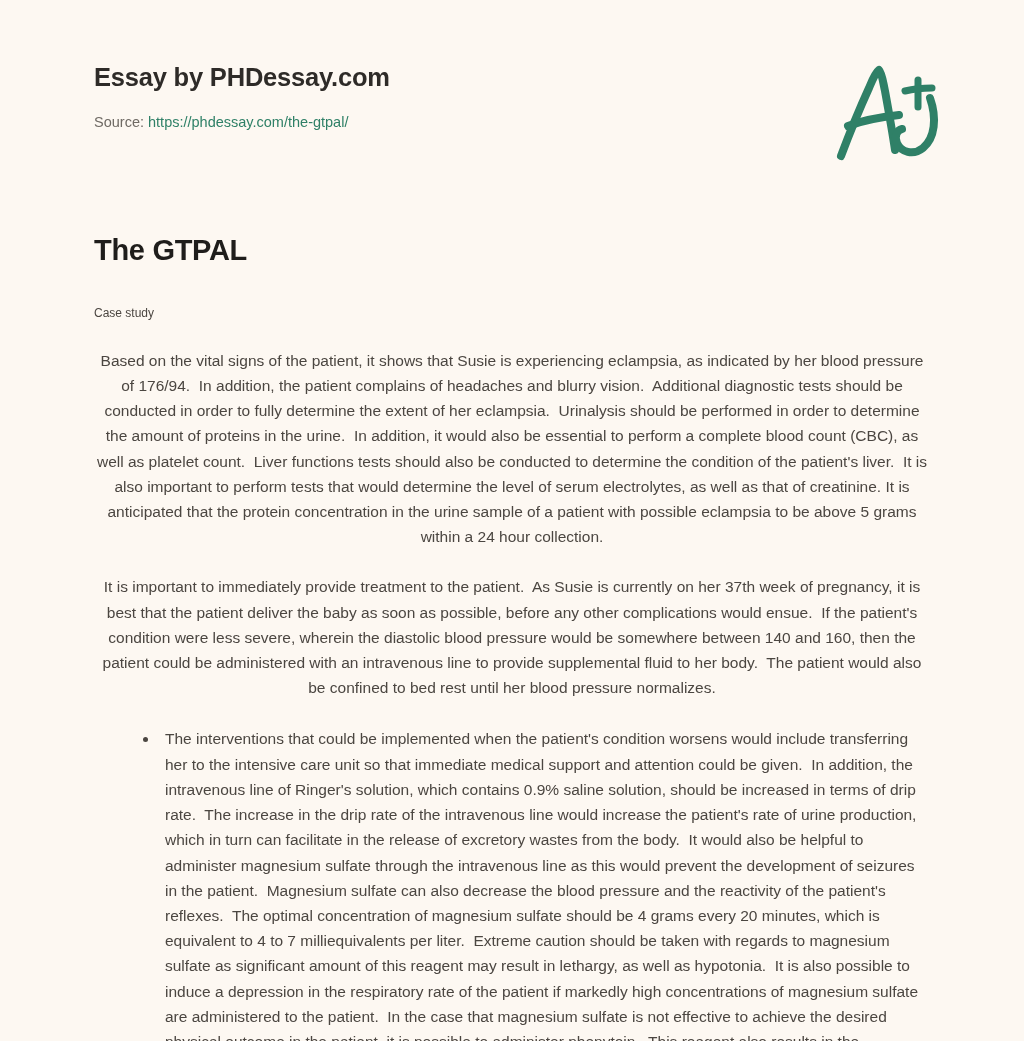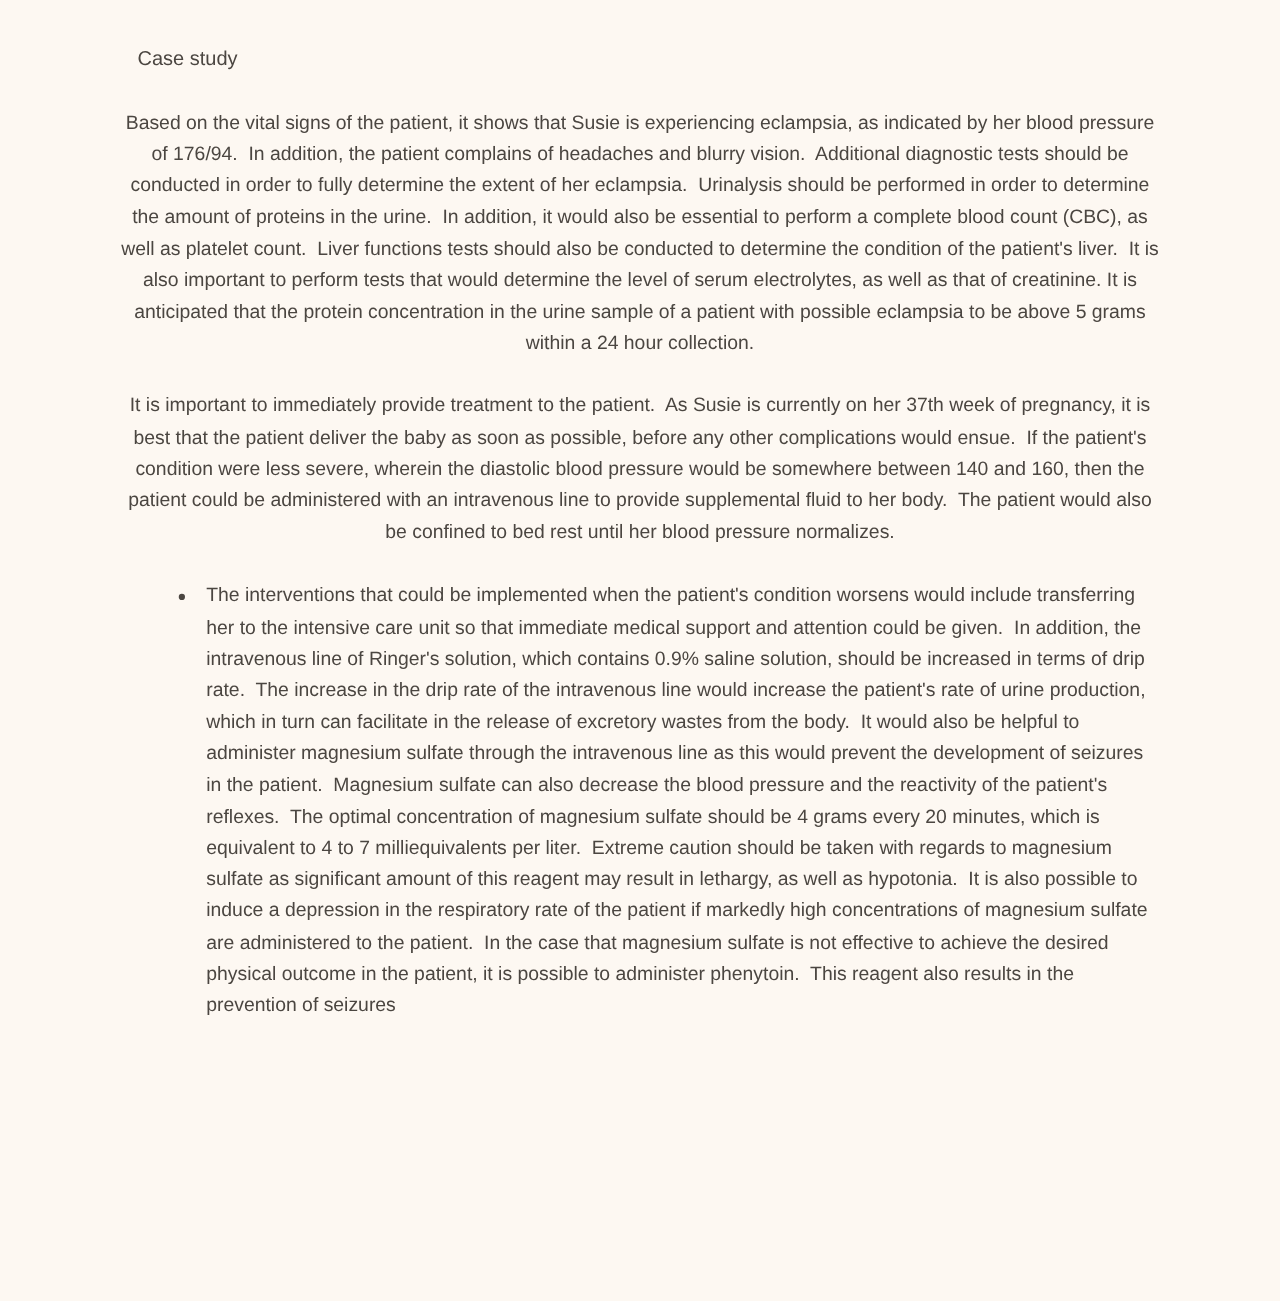--- a/index.html
+++ b/index.html
@@ -79,22 +79,22 @@
   }
   .doc-title {
     font-size: 29px;
     font-weight: 700;
     color: #1f1d1b;
     letter-spacing: -0.3px;
     margin: 42px 0 0 0;
     line-height: 1.25;
   }
   .subtitle {
-    margin: 36px 0 0 16px;
-    font-size: 16px;
+    margin: 36px 0 0 0;
+    font-size: 12px;
     color: #4b4641;
     line-height: 1.55;
   }
   p.body-text {
     margin: 25px 0 0 0;
     font-size: 15.5px;
     line-height: 25.2px;
     color: #4b4641;
     max-width: 838px;
     text-align: center;
@@ -124,23 +124,51 @@
     height: 5px;
     border-radius: 50%;
     background: #4b4641;
   }
 </style>
 </head>
 <body>
 
 <div class="page">
 
+  <div class="header">
+
+    <div class="brand-block">
+      <div class="brand-title">Essay by PHDessay.com</div>
+
+      <div class="source-line">
+        <span class="source-label">Source:</span>
+        <a class="source-link" href="#">https://phdessay.com/the-gtpal/</a>
+      </div>
+    </div>
+
+    <div class="logo">
+      <svg viewBox="0 0 120 108" xmlns="http://www.w3.org/2000/svg" fill="none" stroke="#2f8067" stroke-linecap="round" stroke-linejoin="round">
+
+        <path d="M12 98 C18 82 30 52 40 30 C43 23 46 15 50 12 C53 15 54 24 56 33 C60 55 64 78 66 92" stroke-width="8"></path>
+
+        <path d="M19 68 C32 63 52 59 70 57" stroke-width="8"></path>
+
+        <path d="M89 22 L89 49" stroke-width="7"></path>
+
+        <path d="M76 33 C84 31 96 30 103 30" stroke-width="7"></path>
+
+        <path d="M101 40 C108 60 106 80 94 90 C84 98 72 94 68 85 C65 78 68 72 73 71" stroke-width="8"></path>
+      </svg>
+    </div>
+
+  </div>
 
   <div class="article">
 
+    <h1 class="doc-title">The GTPAL</h1>
 
     <div class="subtitle">Case study</div>
 
     <p class="body-text">Based on the vital signs of the patient, it shows that Susie is experiencing eclampsia, as indicated by her blood pressure of 176/94.  In addition, the patient complains of headaches and blurry vision.  Additional diagnostic tests should be conducted in order to fully determine the extent of her eclampsia.  Urinalysis should be performed in order to determine the amount of proteins in the urine.  In addition, it would also be essential to perform a complete blood count (CBC), as well as platelet count.  Liver functions tests should also be conducted to determine the condition of the patient's liver.  It is also important to perform tests that would determine the level of serum electrolytes, as well as that of creatinine. It is anticipated that the protein concentration in the urine sample of a patient with possible eclampsia to be above 5 grams within a 24 hour collection.</p>
 
     <p class="body-text">It is important to immediately provide treatment to the patient.  As Susie is currently on her 37th week of pregnancy, it is best that the patient deliver the baby as soon as possible, before any other complications would ensue.  If the patient's condition were less severe, wherein the diastolic blood pressure would be somewhere between 140 and 160, then the patient could be administered with an intravenous line to provide supplemental fluid to her body.  The patient would also be confined to bed rest until her blood pressure normalizes.</p>
 
     <ul class="bullets">
       <li>The interventions that could be implemented when the patient's condition worsens would include transferring her to the intensive care unit so that immediate medical support and attention could be given.  In addition, the intravenous line of Ringer's solution, which contains 0.9% saline solution, should be increased in terms of drip rate.  The increase in the drip rate of the intravenous line would increase the patient's rate of urine production, which in turn can facilitate in the release of excretory wastes from the body.  It would also be helpful to administer magnesium sulfate through the intravenous line as this would prevent the development of seizures in the patient.  Magnesium sulfate can also decrease the blood pressure and the reactivity of the patient's reflexes.  The optimal concentration of magnesium sulfate should be 4 grams every 20 minutes, which is equivalent to 4 to 7 milliequivalents per liter.  Extreme caution should be taken with regards to magnesium sulfate as significant amount of this reagent may result in lethargy, as well as hypotonia.  It is also possible to induce a depression in the respiratory rate of the patient if markedly high concentrations of magnesium sulfate are administered to the patient.  In the case that magnesium sulfate is not effective to achieve the desired physical outcome in the patient, it is possible to administer phenytoin.  This reagent also results in the prevention of seizures</li>
 

